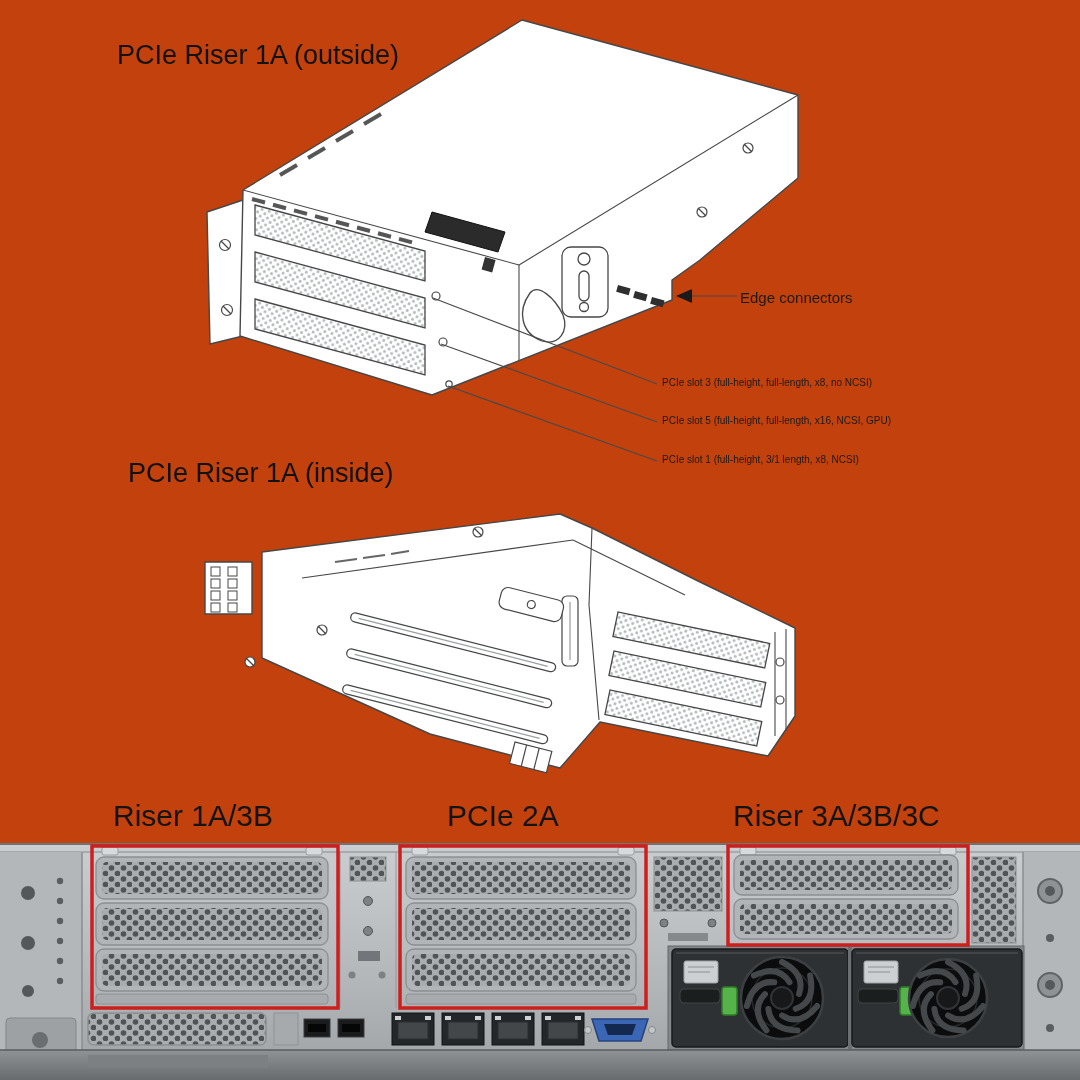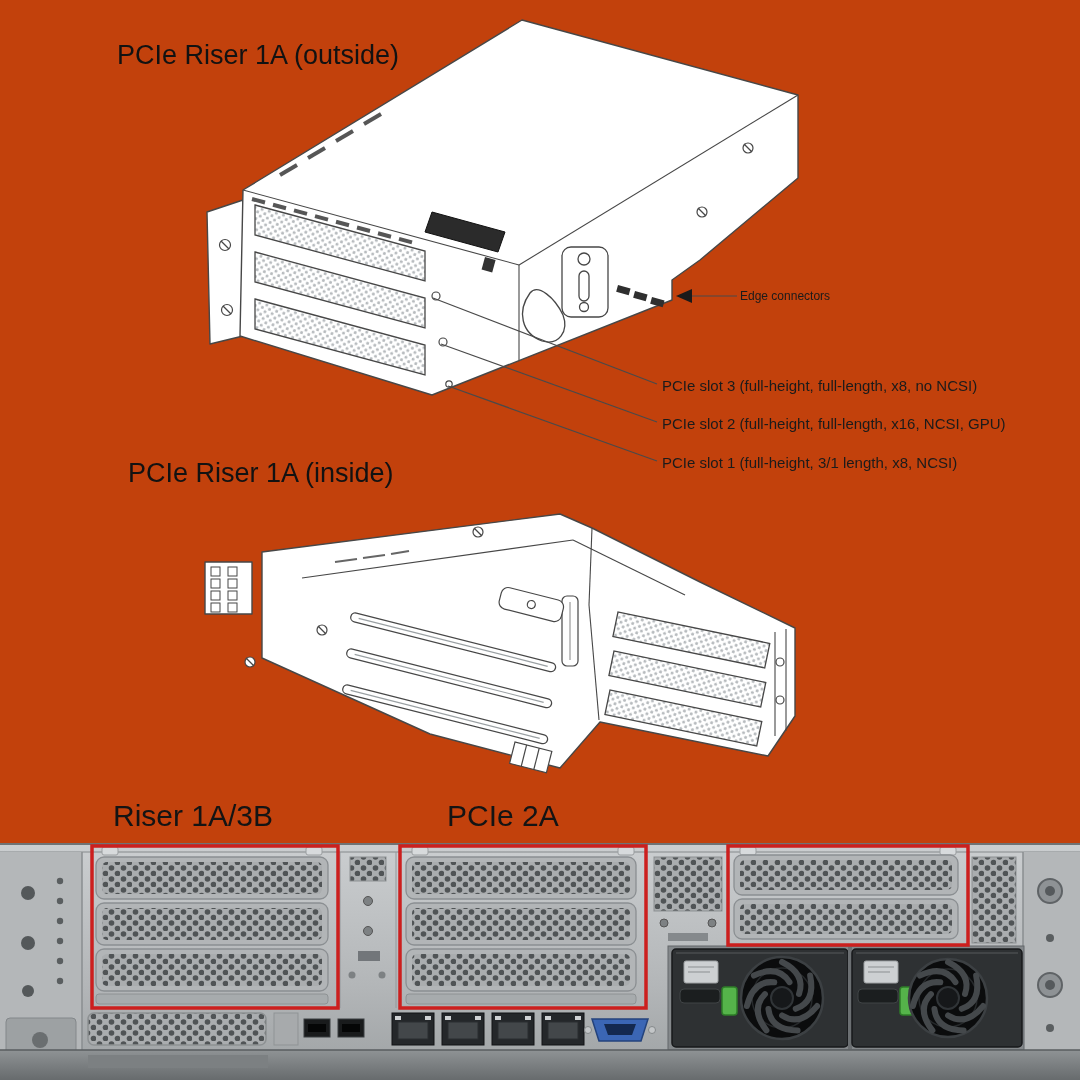--- a/index.html
+++ b/index.html
@@ -1,22 +1,22 @@
 <!DOCTYPE html>
 <html><head>
 <meta charset="utf-8">
 <style>
   html,body{margin:0;padding:0;background:#ffffff;}
   .canvas{
     position:relative;width:1080px;height:1080px;background:#c2410c;overflow:hidden;
     font-family:Liberation Sans, sans-serif;
   }
   .title{position:absolute;font-size:27px;color:#121212;white-space:nowrap;}
-  .callout{position:absolute;font-size:15px;color:#1b1b1b;white-space:nowrap;}
-  .callout.big{font-size:12px;}
+  .callout{position:absolute;font-size:10px;color:#1b1b1b;white-space:nowrap;}
+  .callout.big{font-size:15px;}
   .riser-label{position:absolute;font-size:30px;color:#141414;white-space:nowrap;}
   svg.art{position:absolute;display:block;}
 </style>
 </head>
 <body>
 
 <div class="canvas">
 
   <div class="title" style="left:117px;top:40px">PCIe Riser 1A (outside)</div>
   <div class="title" style="left:128px;top:458px">PCIe Riser 1A (inside)</div>
@@ -100,21 +100,21 @@
       <line x1="505" y1="291" x2="552" y2="291"></line>
       <line x1="248" y1="293" x2="472" y2="379"></line>
       <line x1="256" y1="339" x2="472" y2="417"></line>
       <line x1="263" y1="381" x2="472" y2="456"></line>
     </g>
     <polygon points="491,291 507,284 507,298" fill="#1a1a1a"></polygon>
   </svg>
 
   <div class="callout big" style="left:740px;top:289px">Edge connectors</div>
   <div class="callout" style="left:662px;top:377px">PCIe slot 3 (full-height, full-length, x8, no NCSI)</div>
-  <div class="callout" style="left:662px;top:415px">PCIe slot 2 (full-height, full-length, x16, NCSI, GPU)</div>
+  <div class="callout" style="left:662px;top:415px">PCIe slot 5 (full-height, full-length, x16, NCSI, GPU)</div>
   <div class="callout" style="left:662px;top:454px">PCIe slot 1 (full-height, 3/1 length, x8, NCSI)</div>
 
   <svg class="art" style="left:185px;top:500px;width:630px;height:295px" viewBox="0 0 630 295">
     <defs>
       <pattern id="dotp2" width="7.4" height="7" patternUnits="userSpaceOnUse" patternTransform="rotate(11.7)">
         <circle cx="2.2" cy="2" r="1.55" fill="#b7bbbe"></circle>
         <circle cx="5.9" cy="5.5" r="1.55" fill="#b7bbbe"></circle>
       </pattern>
     </defs>
 
@@ -201,20 +201,21 @@
 
     <g transform="rotate(14.24 330 242)" fill="#ffffff" stroke="#474747" stroke-width="1.2">
       <rect x="330" y="242" width="38" height="22"></rect>
       <line x1="342" y1="242" x2="342" y2="264"></line>
       <line x1="355" y1="242" x2="355" y2="264"></line>
     </g>
   </svg>
 
   <div class="riser-label" style="left:113px;top:799px">Riser 1A/3B</div>
   <div class="riser-label" style="left:447px;top:799px">PCIe 2A</div>
+  <div class="riser-label" style="left:733px;top:799px">Riser 3A/3B/3C</div>
 
   <svg class="art" style="left:0;top:843px;width:1080px;height:237px" viewBox="0 0 1080 237" xmlns:xlink="http://www.w3.org/1999/xlink">
     <defs>
       <linearGradient id="gchassis" x1="0" y1="0" x2="0" y2="1">
         <stop offset="0" stop-color="#cbced0"></stop>
           <stop offset="0.6" stop-color="#b3b6b8"></stop>
           <stop offset="1" stop-color="#9da1a3"></stop>
       </linearGradient>
       <linearGradient id="gbot" x1="0" y1="0" x2="0" y2="1">
         <stop offset="0" stop-color="#8f9395"></stop>

